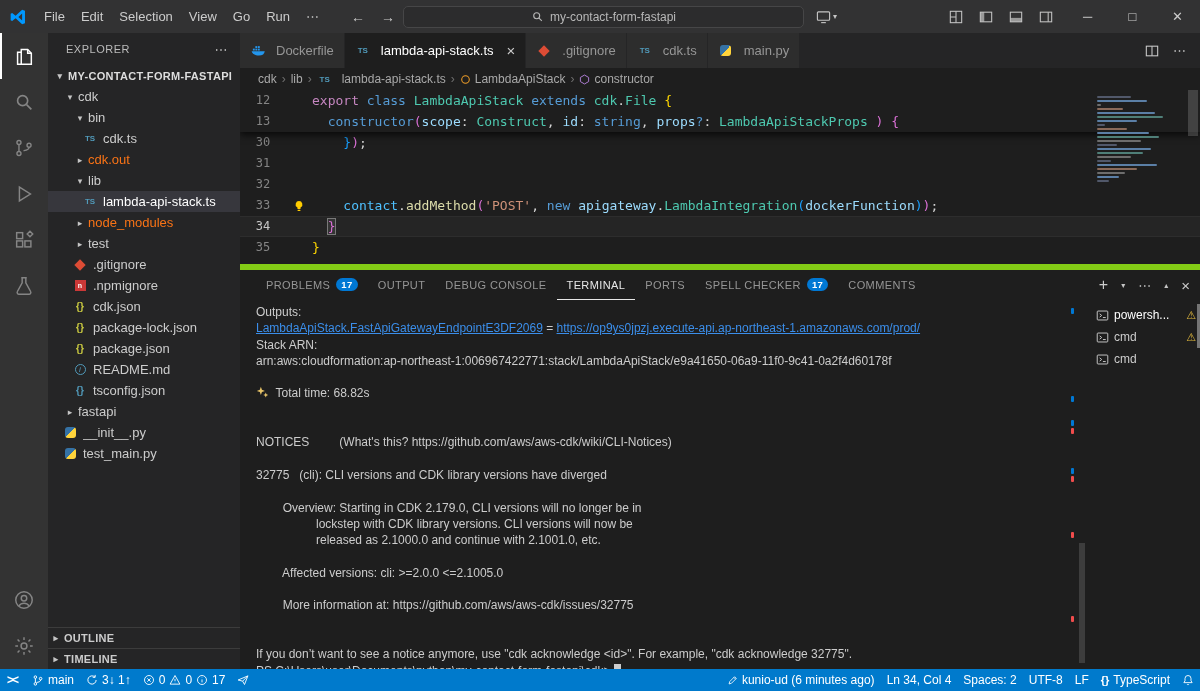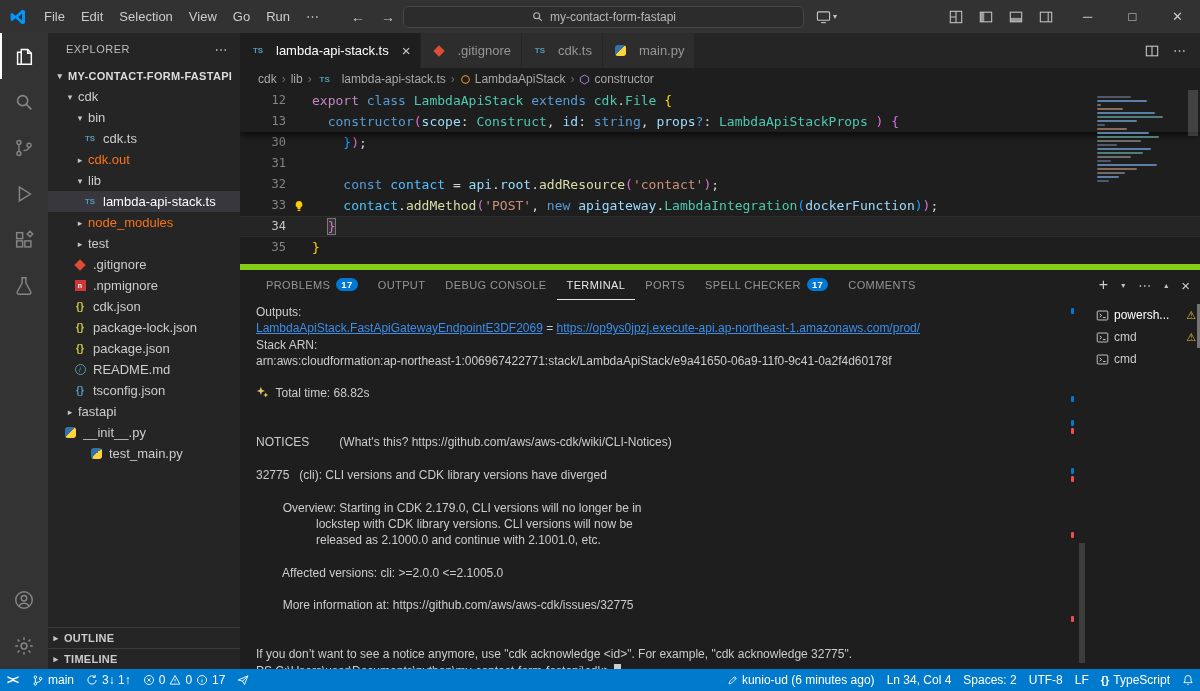--- a/index.html
+++ b/index.html
@@ -57,21 +57,21 @@
 .tab-close{margin-left:8px;font-size:15px;color:#ccc}
 .tab-actions{margin-left:auto;display:flex;align-items:center;gap:14px;padding:0 14px;color:#ccc}
 .breadcrumbs{height:22px;display:flex;align-items:center;padding-left:18px;font-size:12px;color:#a9a9a9;gap:5px;flex:none}
 .crumb{display:flex;align-items:center;gap:4px}
 .cicon{display:inline-flex}
 .csep{color:#6e6e6e}
 
 .code{height:174px;position:relative;flex:none;font-family:"DejaVu Sans Mono","Liberation Mono",monospace;font-size:13px;line-height:21px;overflow:hidden;color:#d4d4d4}
 .sticky{position:relative;z-index:2;background:#1e1e1e;box-shadow:0 3px 7px rgba(0,0,0,.7)}
 .crow{height:21px;display:flex}
-.gut{width:46px;text-align:right;color:#858585;flex:none;font-size:12px}
+.gut{width:46px;text-align:center;color:#858585;flex:none;font-size:12px}
 .gut.gcur{color:#c6c6c6}
 .gmargin{width:26px;flex:none;display:flex;align-items:center;justify-content:center}
 .cline{white-space:pre}
 .crow.cur{background:rgba(255,255,255,.035);box-shadow:inset 0 1px 0 #2d2d2d,inset 0 -1px 0 #2d2d2d}
 .bm{outline:1px solid rgba(150,150,150,.75);background:rgba(90,90,90,.3)}
 .t-kw{color:#c586c0}.t-kw2{color:#569cd6}.t-type{color:#4ec9b0}.t-var{color:#9cdcfe}.t-cvar{color:#4fc1ff}.t-fn{color:#dcdcaa}.t-str{color:#ce9178}.t-b1{color:#ffd700}.t-b2{color:#da70d6}.t-b3{color:#179fff}
 .minimap{position:absolute;top:0;right:14px;width:95px;height:100%;padding-top:4px;z-index:3}
 .mmbar{height:2px;margin:2px 0 2px 6px;border-radius:1px}
 .ed-scrollbar{position:absolute;top:0;right:0;width:14px;height:100%;z-index:3}
 .ed-scrollbar .thumb{position:absolute;top:0;right:2px;width:10px;height:46px;background:rgba(121,121,121,.4)}
@@ -325,40 +325,55 @@
           <div class="trow" style="padding-left: 14px;">
             <span class="chev">▸</span>
             <span class="tlabel">fastapi</span>
           </div>
           <div class="trow" style="padding-left: 14px;">
             <span class="fi fi-python">
               <span class="pysq"></span>
             </span>
             <span class="tlabel">__init__.py</span>
           </div>
-          <div class="trow" style="padding-left: 14px; margin-left: 26px;">
+          <div class="trow" style="padding-left: 14px;">
             <span class="fi fi-python">
               <span class="pysq"></span>
             </span>
             <span class="tlabel">test_main.py</span>
           </div>
         </div>
       <div class="sb-section">
         <span class="chev">▸</span>
         <span>OUTLINE</span>
       </div>
       <div class="sb-section">
         <span class="chev">▸</span>
         <span>TIMELINE</span>
       </div>
     </div>
 
     <div class="editor-col">
       <div class="tabbar">
         <div class="tabs" id="tabs">
+            <div class="tab">
+              <span class="fi fi-docker">
+                <svg width="15" height="13" viewBox="0 0 24 20">
+                  <g fill="#2396ed">
+                    <rect x="3" y="7" width="3" height="3"></rect>
+                    <rect x="7" y="7" width="3" height="3"></rect>
+                    <rect x="11" y="7" width="3" height="3"></rect>
+                    <rect x="7" y="3" width="3" height="3"></rect>
+                    <rect x="11" y="3" width="3" height="3"></rect>
+                    <path d="M1 11h21c-.5 4-3.5 7-9.5 7S2 15 1 11z"></path>
+                  </g>
+                </svg>
+              </span>
+              <span class="tab-label">Dockerfile</span>
+            </div>
             <div class="tab active">
               <span class="fi fi-ts">TS</span>
               <span class="tab-label">lambda-api-stack.ts</span>
               <span class="tab-close">×</span>
             </div>
             <div class="tab">
               <span class="fi fi-git">
                 <span class="gitd"></span>
               </span>
               <span class="tab-label">.gitignore</span>
@@ -437,21 +452,20 @@
               <span class="cline"><span>    </span><span class="t-b3">}</span><span class="t-b2">)</span><span>;</span></span>
             </div>
             <div class="crow">
               <span class="gut">31</span>
               <span class="gmargin"></span>
               <span class="cline"></span>
             </div>
             <div class="crow">
               <span class="gut">32</span>
               <span class="gmargin"></span>
-              <span class="cline"><span>    </span><span class="t-kw2">const</span><span> </span><span class="t-cvar">contact</span><span> = </span><span class="t-var">api</span><span>.</span><span class="t-var">root</span><span>.</span><span class="t-fn">addResource</span><span class="t-b2">(</span><span class="t-str">'contact'</span><span class="t-b2">)</span><span>;</span></span>
             </div>
             <div class="crow">
               <span class="gut">33</span>
               <span class="gmargin">
                 <svg width="12" height="14" viewBox="0 0 16 16">
                   <path fill="#ffcc00" d="M8 1.5a4.5 4.5 0 0 1 2.6 8.2c-.4.3-.6.6-.6 1V12H6v-1.3c0-.4-.2-.7-.6-1A4.5 4.5 0 0 1 8 1.5z"></path>
                   <rect x="6" y="13" width="4" height="1.6" rx=".6" fill="#ffcc00"></rect>
                 </svg>
               </span>
               <span class="cline"><span>    </span><span class="t-cvar">contact</span><span>.</span><span class="t-fn">addMethod</span><span class="t-b2">(</span><span class="t-str">'POST'</span><span>, </span><span class="t-kw2">new</span><span> </span><span class="t-var">apigateway</span><span>.</span><span class="t-type">LambdaIntegration</span><span class="t-b3">(</span><span class="t-var">dockerFunction</span><span class="t-b3">)</span><span class="t-b2">)</span><span>;</span></span>

